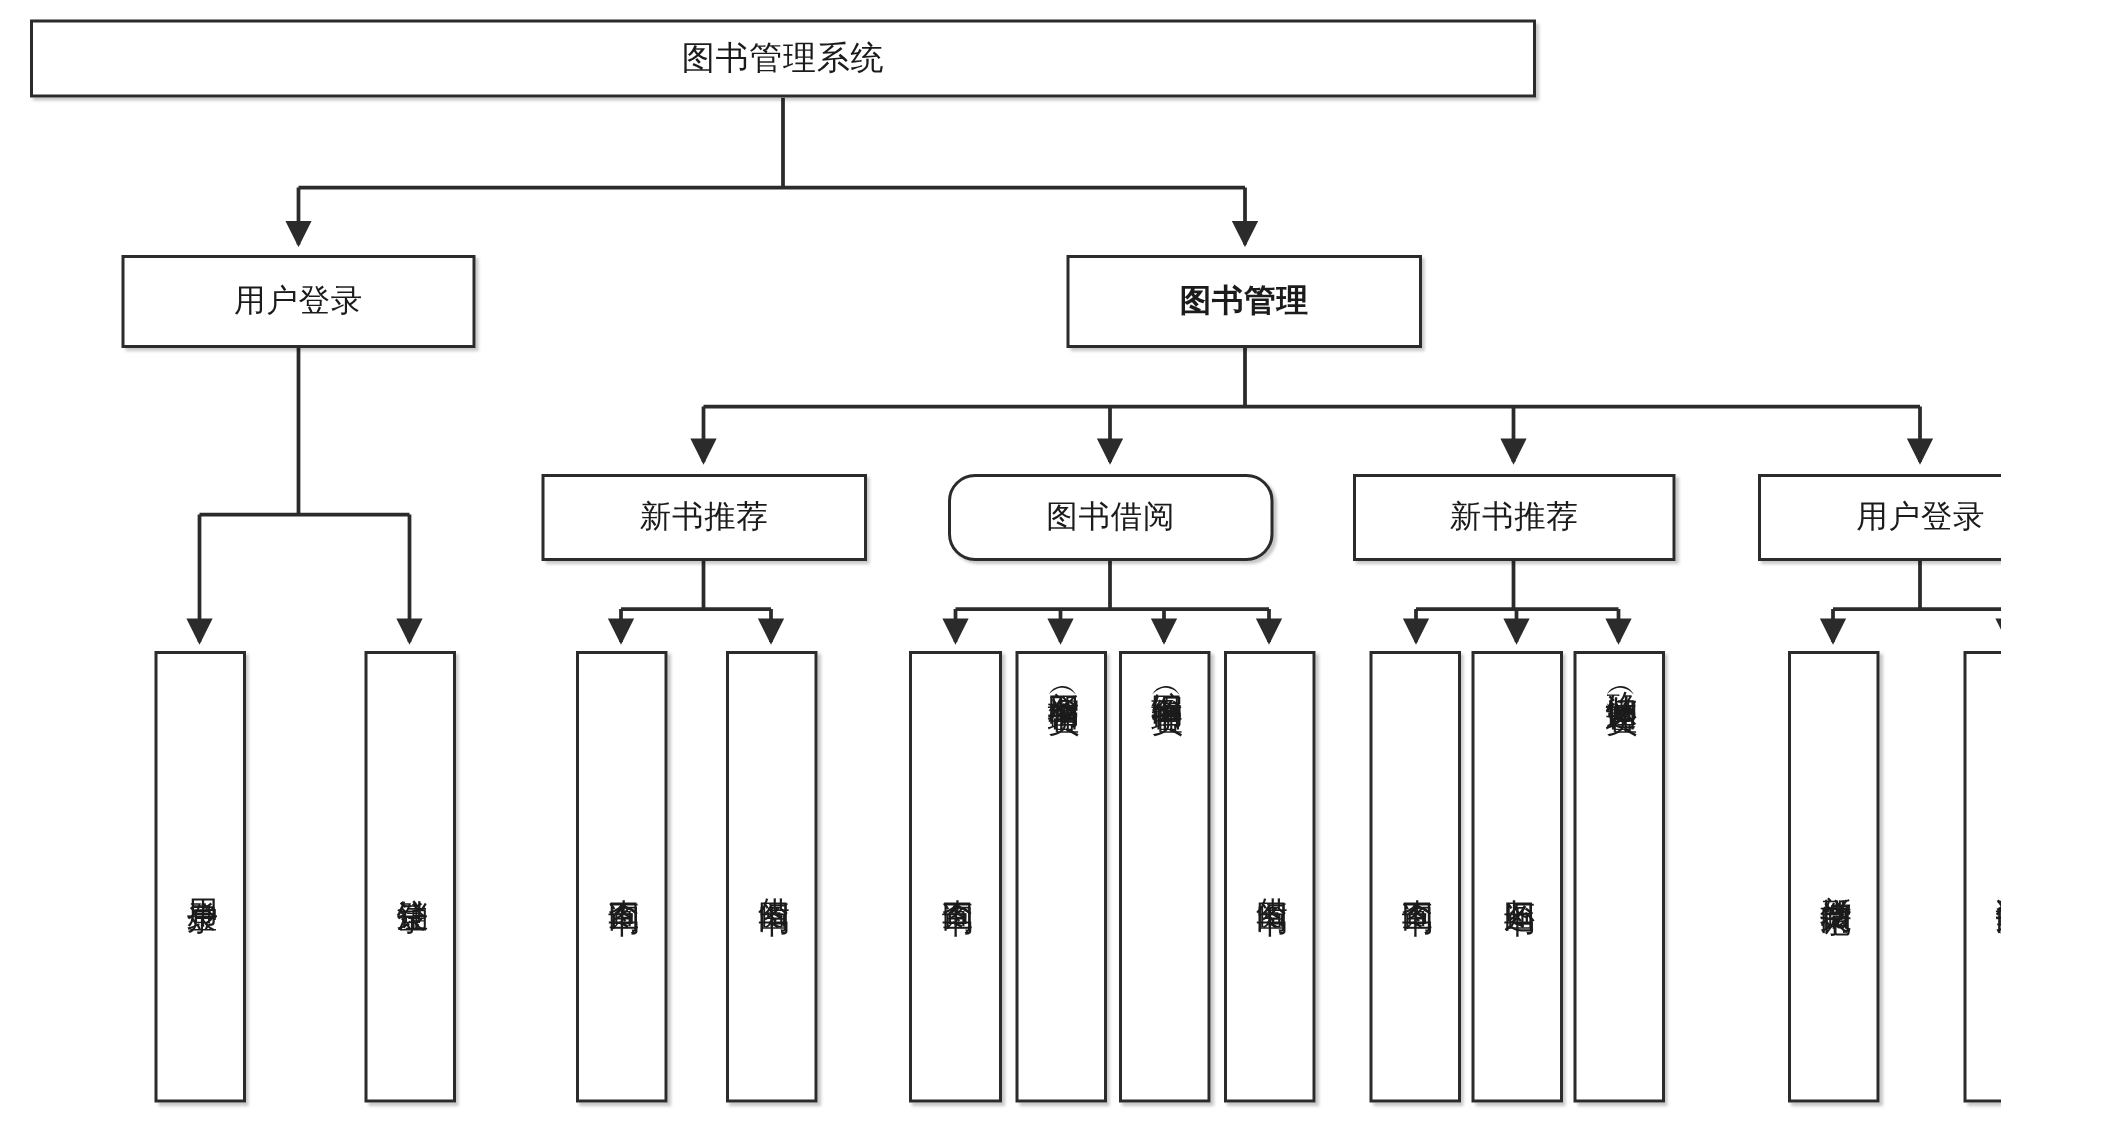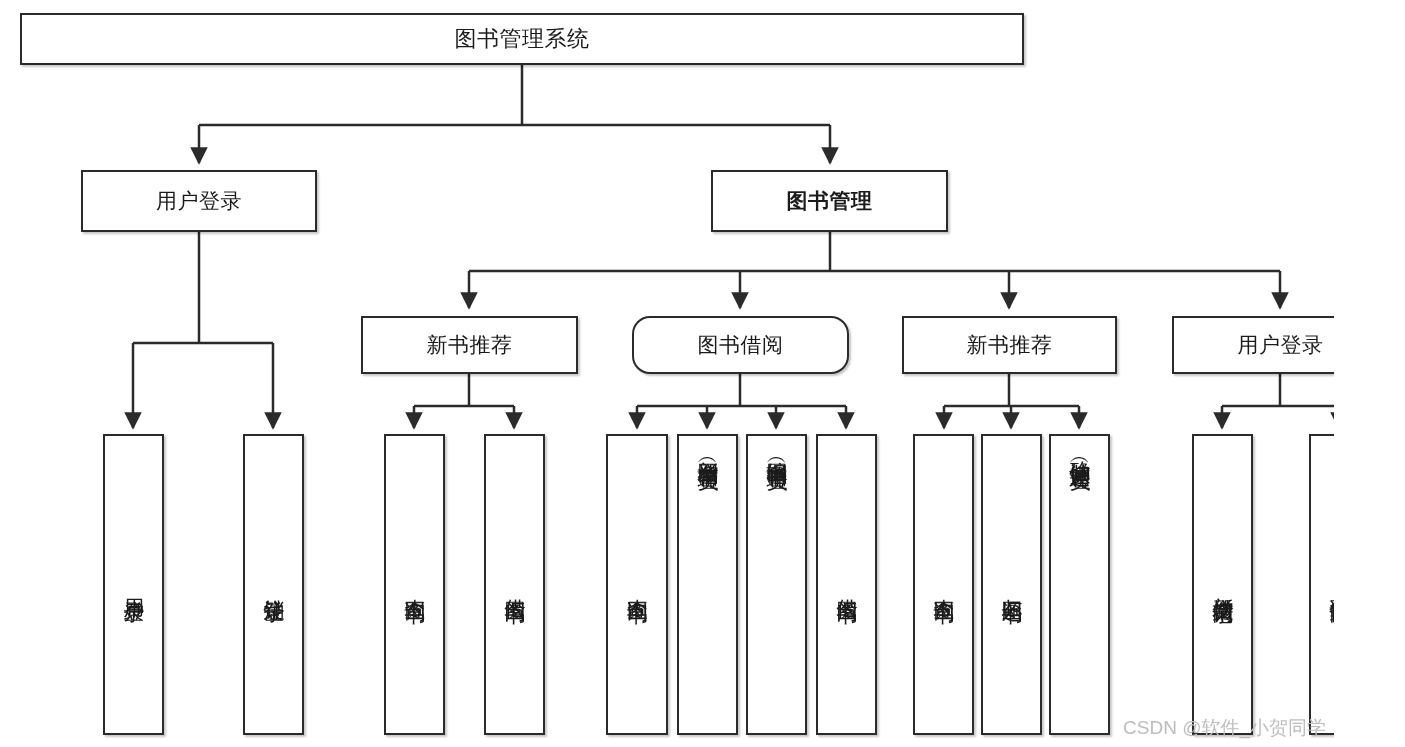--- a/index.html
+++ b/index.html
@@ -187,15 +187,14 @@
     <span class="label">确认归还（管理员）</span>
   </div>
 
   <div class="node leaf center-v" style="left:1192px; top:434px; width:61px; height:301px;">
     <span class="label">新增借阅记录</span>
   </div>
   <div class="node leaf center-v" style="left:1309px; top:434px; width:61px; height:301px;">
     <span class="label">查询借阅记录</span>
   </div>
 
-  <div class="watermark">CSDN @软件_小贺同学</div>
 
 </div>
 
 </body></html>

